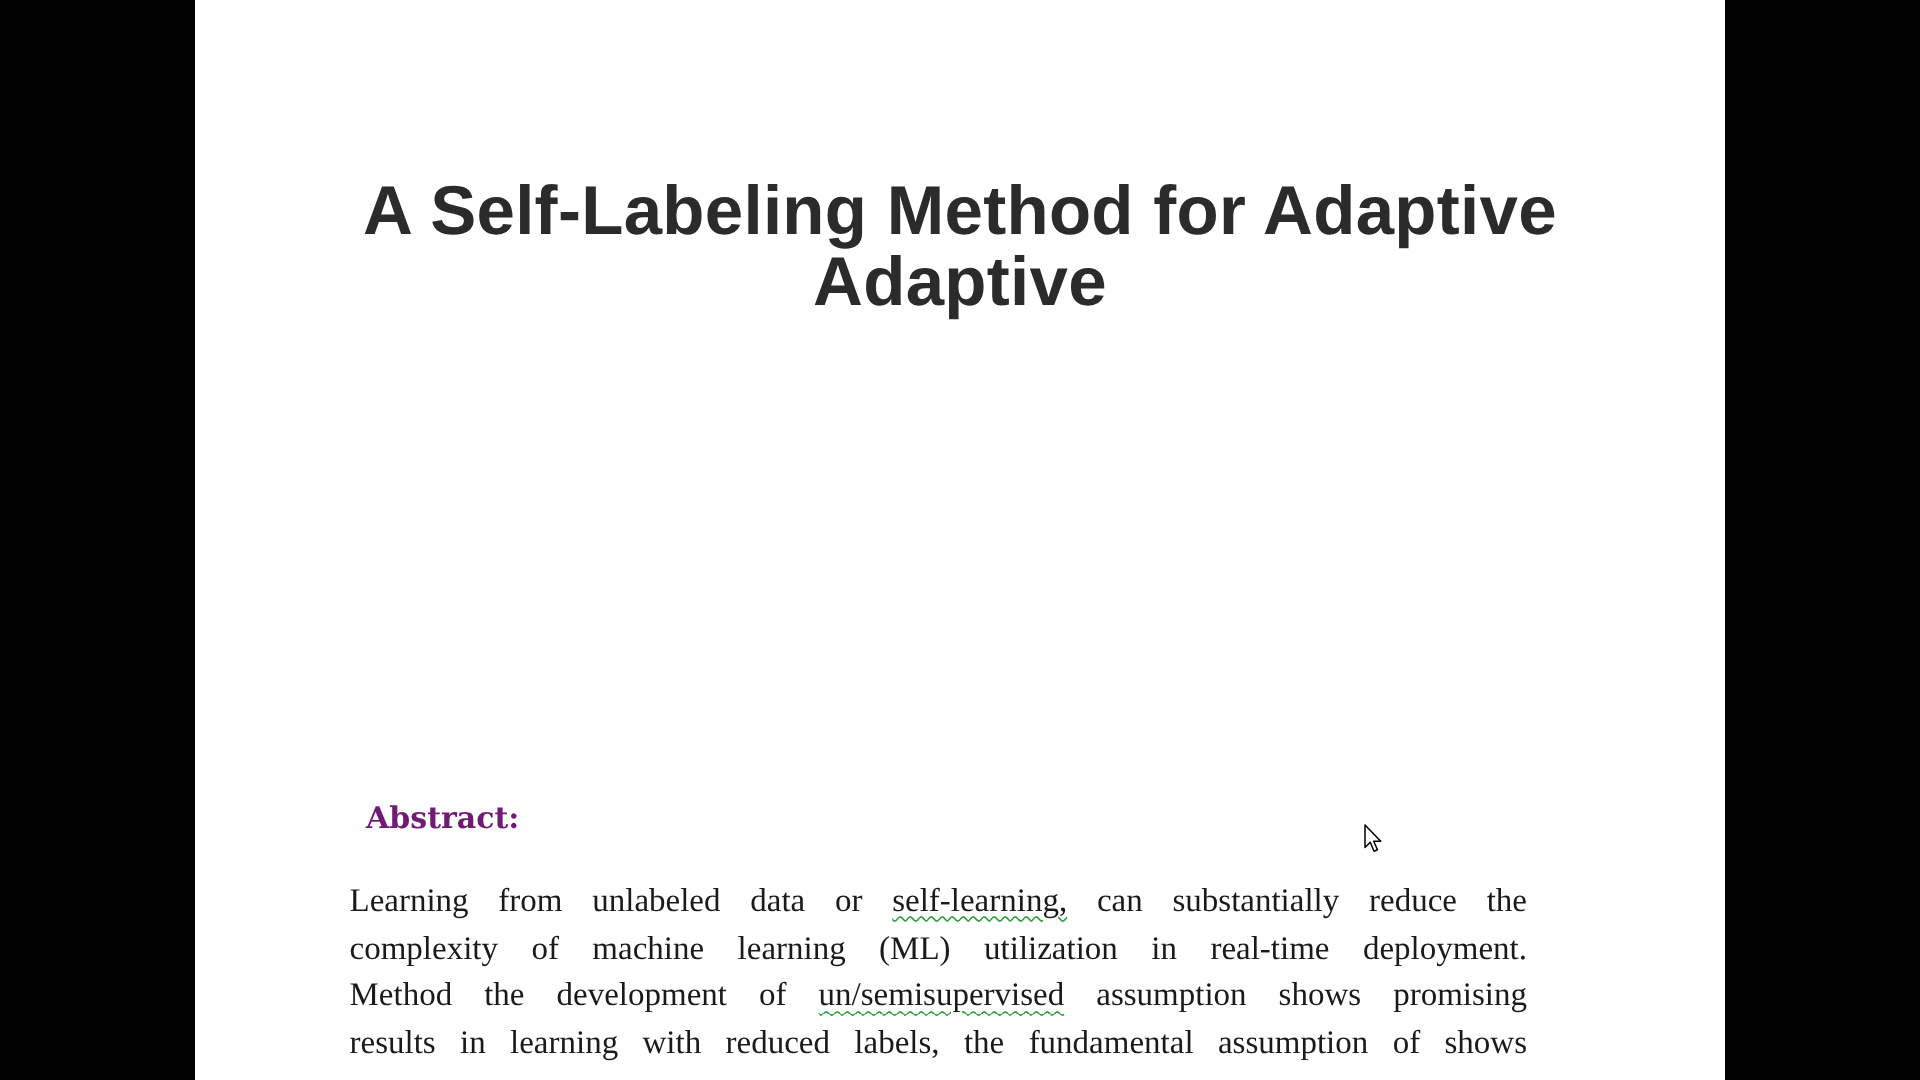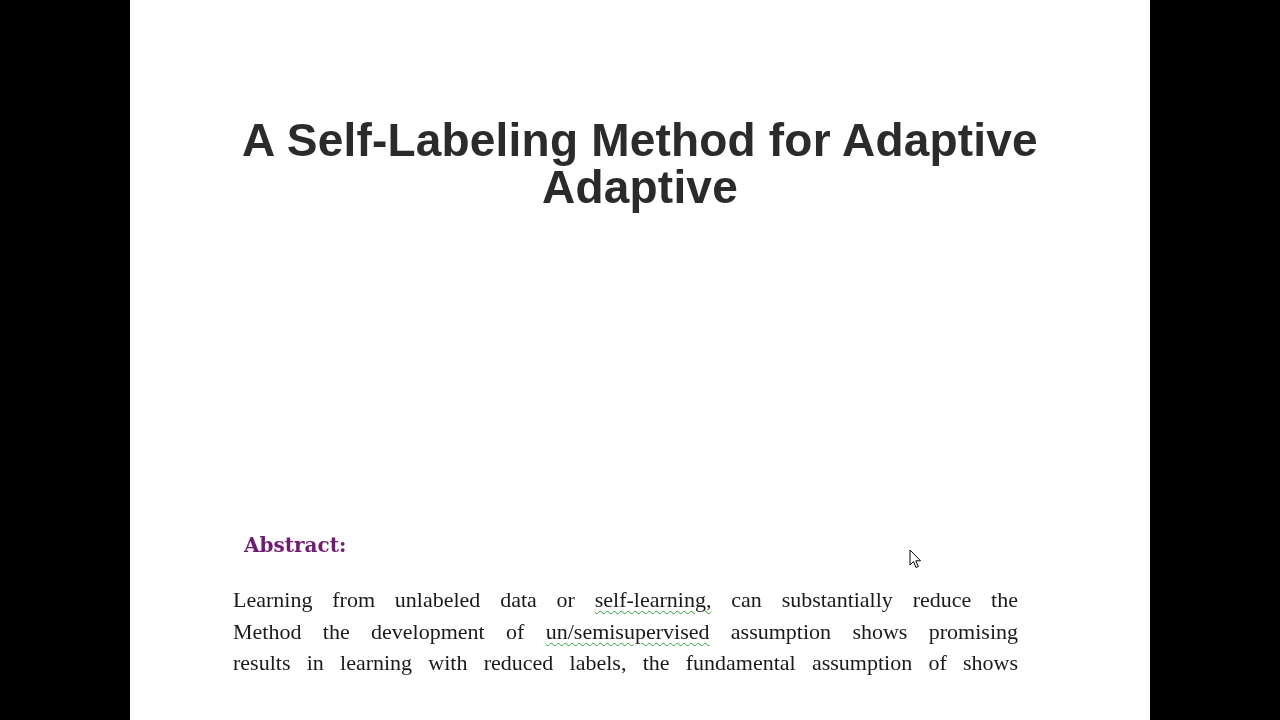--- a/index.html
+++ b/index.html
@@ -91,20 +91,21 @@
 
     <h1 class="title">
       <span class="line">A Self-Labeling Method for Adaptive</span>
       <span class="line">Adaptive</span>
     </h1>
 
     <h2 class="abstract-heading">Abstract:</h2>
 
     <p class="abstract-body">
       <span class="ln"><span>Learning from unlabeled data or </span><span class="squiggle">self-learning,</span><span> can substantially reduce the</span></span>
+      <span class="ln"><span>complexity of machine learning (ML) utilization in real-time deployment.</span></span>
       <span class="ln"><span>Method the development of </span><span class="squiggle">un/semisupervised</span><span> assumption shows promising</span></span>
       <span class="ln"><span>results in learning with reduced labels, the fundamental assumption of shows</span></span>
     </p>
 
   </div>
 
   <svg class="cursor" viewBox="0 0 14 20" xmlns="http://www.w3.org/2000/svg">
     <path d="M1 1 L1 16 L4.5 12.5 L7 18.5 L9.3 17.5 L6.8 11.8 L11.5 11.8 Z" fill="#ffffff" stroke="#000000" stroke-width="1" stroke-linejoin="round"></path>
   </svg>
 </div>

